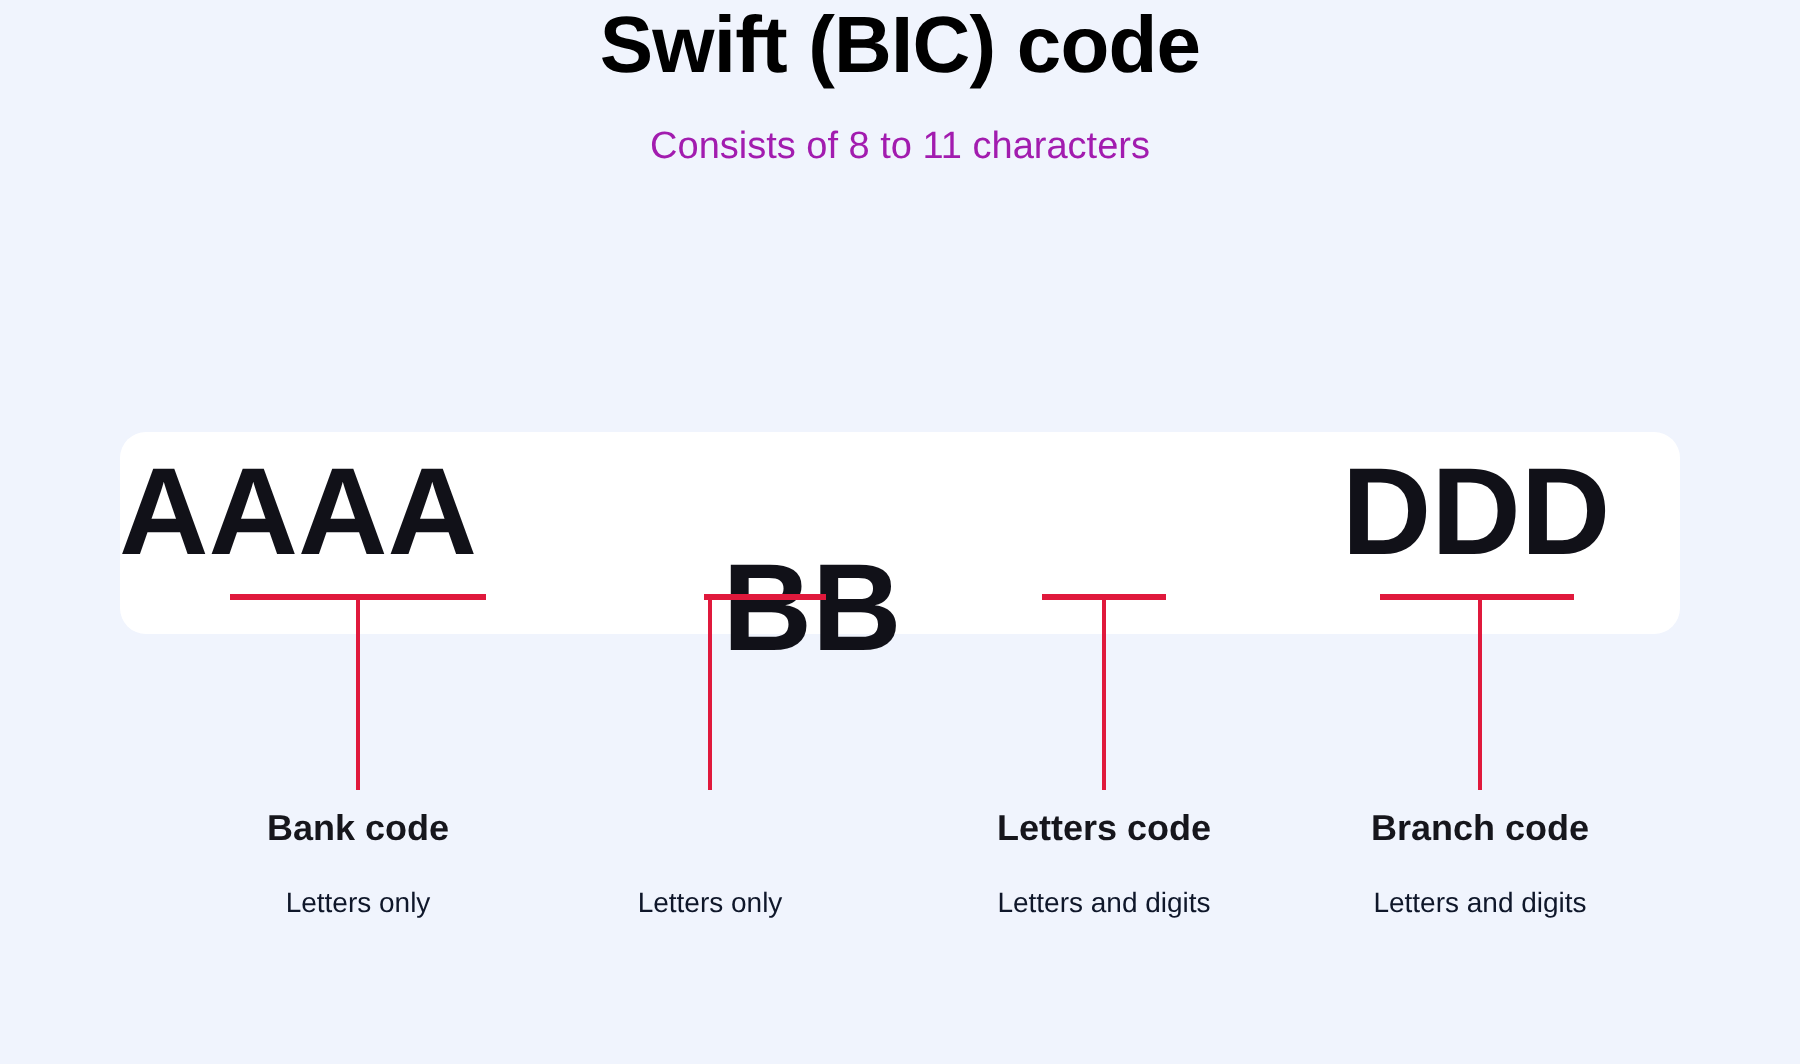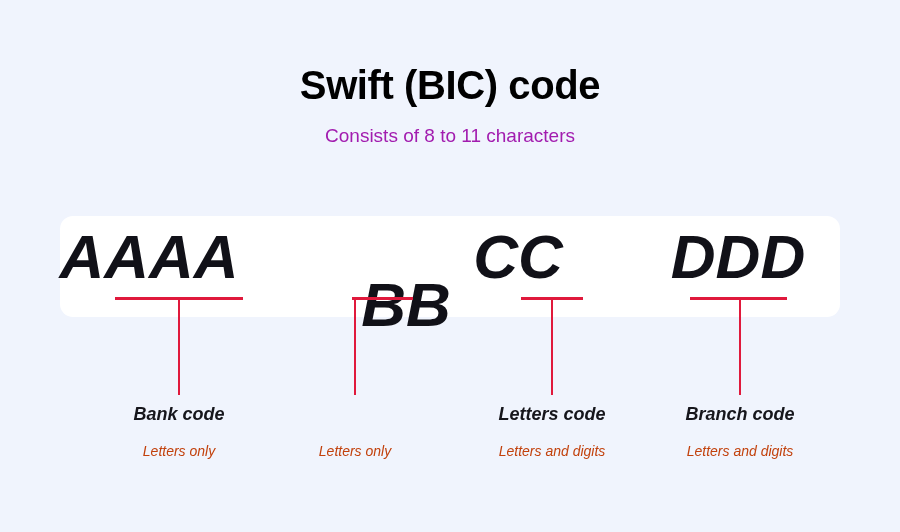--- a/index.html
+++ b/index.html
@@ -23,21 +23,20 @@
   
   .header {
     position: absolute;
     top: 0;
     left: 0;
     width: 900px;
     text-align: center;
   }
   .page-title {
     margin: 0;
-    padding-top: 62px;
     font-size: 40px;
     font-weight: bold;
     color: #000000;
     letter-spacing: -0.4px;
     line-height: 1.15;
   }
   .page-subtitle {
     margin: 0;
     padding-top: 17px;
     font-size: 19px;
@@ -58,21 +57,20 @@
   }
 
   
   .segments-layer {
     position: absolute;
     left: 0;
     top: 0;
     width: 900px;
     height: 532px;
     pointer-events: none;
-    font-style: italic;
   }
   .segment {
     position: absolute;
     top: 216px;
     height: 280px;
   }
   .seg-letters {
     position: absolute;
     top: 0;
     left: 0;
@@ -107,21 +105,21 @@
     color: #16161c;
     line-height: 1.2;
     white-space: nowrap;
     pointer-events: auto;
   }
   .seg-sublabel {
     position: absolute;
     text-align: center;
     font-size: 14px;
     font-weight: normal;
-    color: #c2410c;
+    color: #0f172a;
     line-height: 1.2;
     white-space: nowrap;
     pointer-events: auto;
   }
 
   
   #seg-0 { left: 60px;  width: 238px; }
   #seg-1 { left: 298px; width: 168px; }
   #seg-2 { left: 466px; width: 170px; }
   #seg-3 { left: 636px; width: 204px; }
@@ -174,21 +172,20 @@
     </div>
 
     <div class="segment" id="seg-1">
       <div class="seg-letters">BB</div>
       <div class="seg-underline"></div>
       <div class="seg-connector"></div>
       <div class="seg-sublabel">Letters only</div>
     </div>
 
     <div class="segment" id="seg-2">
-      <div class="seg-letters">CC</div>
       <div class="seg-underline"></div>
       <div class="seg-connector"></div>
       <div class="seg-label">Letters code</div>
       <div class="seg-sublabel">Letters and digits</div>
     </div>
 
     <div class="segment" id="seg-3">
       <div class="seg-letters">DDD</div>
       <div class="seg-underline"></div>
       <div class="seg-connector"></div>

